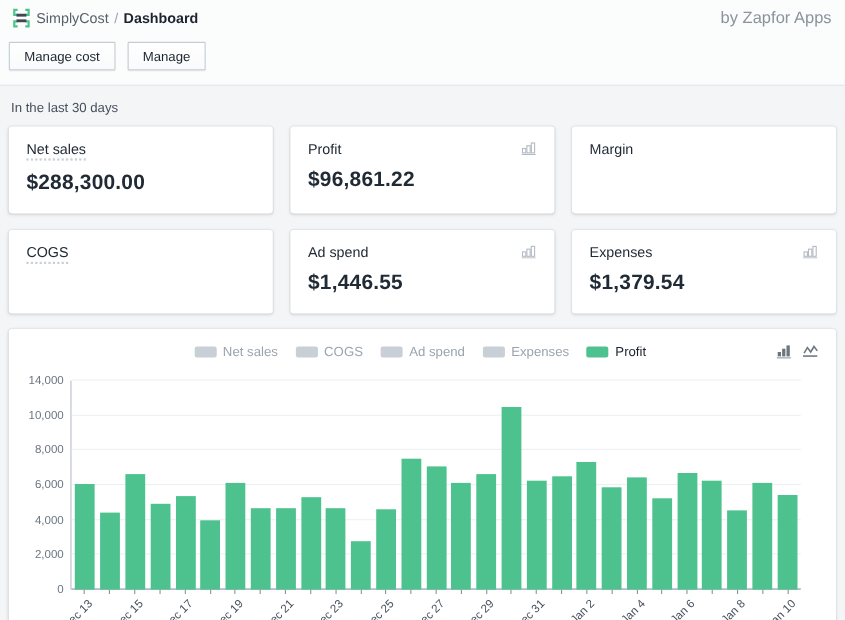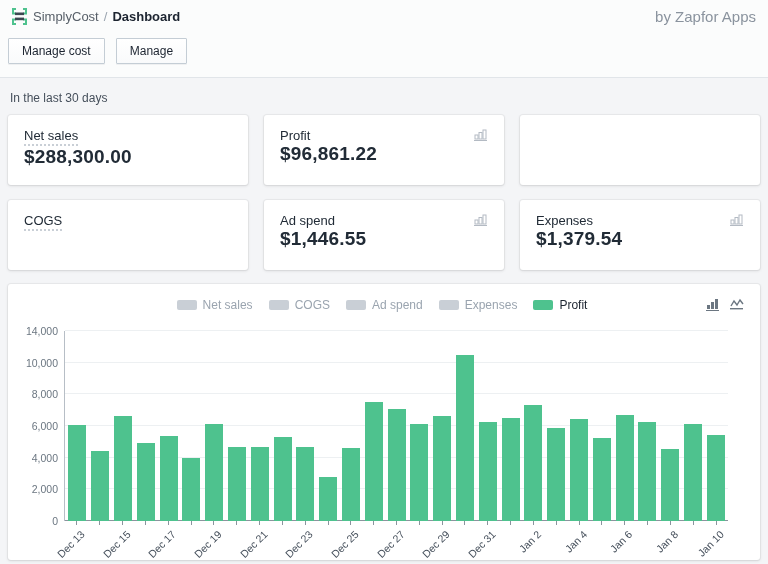--- a/index.html
+++ b/index.html
@@ -46,21 +46,21 @@
   .card {
     background: #fff; border-radius: 3px;
     box-shadow: 0 0 0 1px rgba(63,63,68,.05), 0 1px 3px 0 rgba(63,63,68,.15);
     padding: 13px 16px 16px 16px;
     min-height: 70px;
   }
   .card-head { display: flex; justify-content: space-between; align-items: flex-start; }
   .card-title { font-size: 13px; color: #212b36; display: inline-block; }
   .card-title.dotted { border-bottom: 2px dotted #c9cfd6; padding-bottom: 1px; cursor: help; }
   .mini-icon { width: 14px; height: 13px; opacity: .75; cursor: pointer; }
-  .card-value { font-size: 19px; font-weight: bold; letter-spacing: .2px; }
+  .card-value { font-size: 19px; font-weight: bold; margin-top: 10px; letter-spacing: .2px; }
   
   .chart-card {
     background: #fff; border-radius: 3px;
     box-shadow: 0 0 0 1px rgba(63,63,68,.05), 0 1px 3px 0 rgba(63,63,68,.15);
     padding: 11px 14px 6px 10px;
     position: relative;
     height: 276px;
   }
   .chart-header { position: relative; height: 20px; }
   .legend {
@@ -141,20 +141,23 @@
           <rect x="1" y="7" width="3" height="4" fill="none" stroke="#9aa4af" stroke-width="1"></rect>
           <rect x="5" y="4.5" width="3" height="6.5" fill="none" stroke="#9aa4af" stroke-width="1"></rect>
           <rect x="9" y="2" width="3" height="9" fill="none" stroke="#9aa4af" stroke-width="1"></rect>
           <rect x="0" y="12" width="13" height="1" fill="#9aa4af"></rect>
         </svg>
       </div>
       <div class="card-value">$96,861.22</div>
     </div>
 
     <div class="card">
+      <div class="card-head">
+        <span class="card-title">Margin</span>
+      </div>
     </div>
 
     <div class="card">
       <div class="card-head">
         <span class="card-title dotted">COGS</span>
       </div>
     </div>
 
     <div class="card">
       <div class="card-head">

